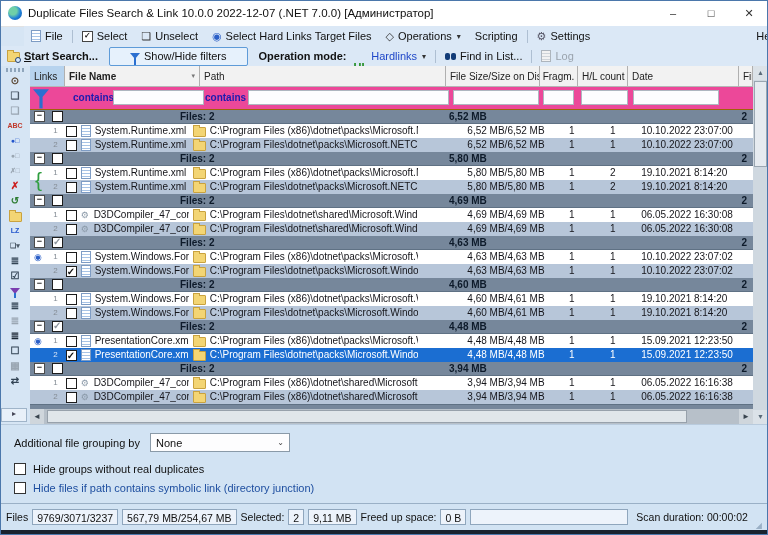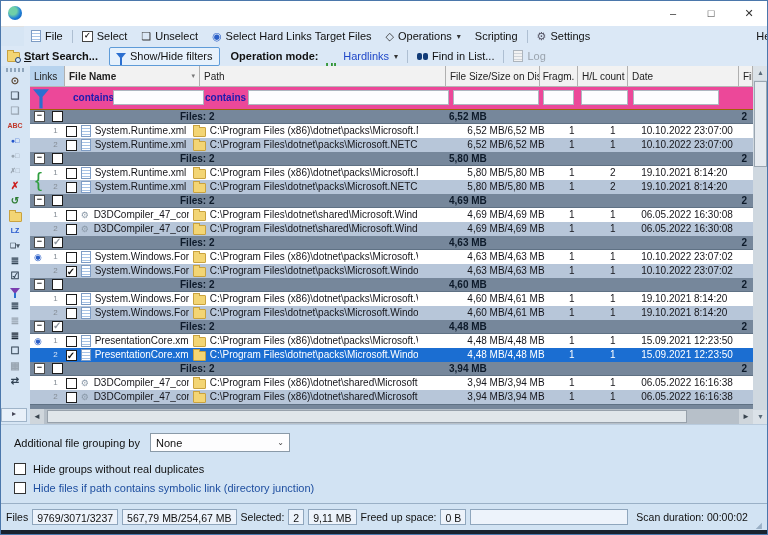--- a/index.html
+++ b/index.html
@@ -22,21 +22,21 @@
   .toolbar{position:absolute;left:0;top:46px;width:768px;height:20px;background:#dbe8f6;
            display:flex;align-items:center;border-bottom:1px solid #b9cbdd;}
   .mitem{display:flex;align-items:center;gap:4px;padding:0 7px;height:18px;white-space:nowrap;}
   .msep{width:1px;height:13px;background:#aebfd2;margin:0 2px;}
   .helpitem{margin-left:auto;padding-right:10px;}
   .bold{font-weight:bold;}
   .bluetext{color:#1f47c8;}
   .graytext{color:#9aa3ad;}
   .dd{font-size:8px;color:#333;margin-left:1px;}
   .btn-pressed{border:1px solid #5e9bd8;background:#e6f1fc;border-radius:2px;height:17px;
-               display:flex;align-items:center;gap:4px;padding:0 6px;margin:0 4px;}
+               display:flex;align-items:center;gap:4px;padding:0 20px;margin:0 4px;}
   .u-first::first-letter{text-decoration:underline;}
   .hlbadge{color:#1b8a1b;font-weight:bold;font-size:11px;line-height:7px;margin-top:23px;}
 
   
   .dicon{width:8px;height:10px;flex:0 0 8px;border:1px solid #7e9cc4;
          background:repeating-linear-gradient(to bottom,#fff 0 2px,#a8c4e6 2px 3px);}
   .dicon.gray{border-color:#adb5bd;background:repeating-linear-gradient(to bottom,#f2f2f2 0 2px,#cfd4d9 2px 3px);}
   .ficon{width:11px;height:8px;flex:0 0 11px;background:#f3d574;border:1px solid #c9a23f;
          border-radius:1px;position:relative;margin-top:2px;}
   .ficon::before{content:"";position:absolute;top:-3px;left:-1px;width:5px;height:2px;
@@ -146,20 +146,21 @@
   .gripcorner{color:#9ab0c6;font-size:8px;align-self:flex-end;}
   .darkstrip{position:absolute;left:0;top:530px;width:768px;height:5px;background:#18222e;}
 </style>
 </head>
 <body>
 
 <div class="frame"></div>
 
 <div class="titlebar">
   <span class="appicon"></span>
+  <span class="title">Duplicate Files Search &amp; Link 10.0.0 2022-12-07 (.NET 7.0.0) [Администратор]</span>
   <div class="wincontrols">
     <div class="winbtn">–</div>
     <div class="winbtn">□</div>
     <div class="winbtn">✕</div>
   </div>
 </div>
 
 <div class="menubar">
   <div class="mitem">
     <span class="dicon"></span>

